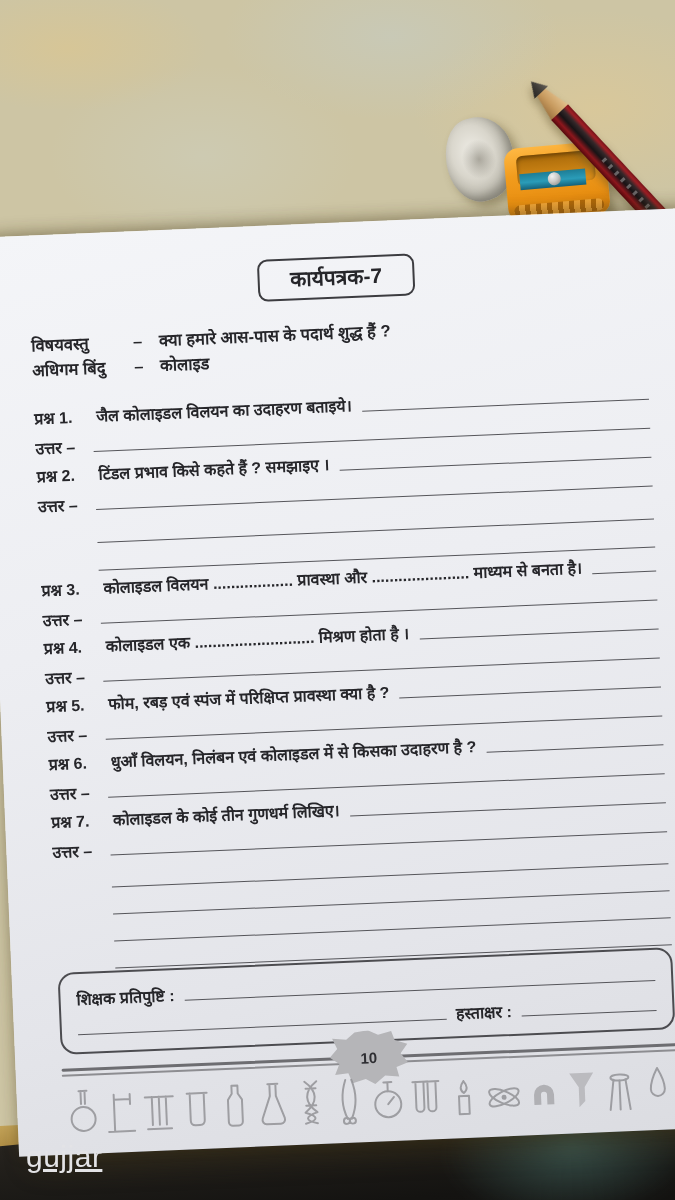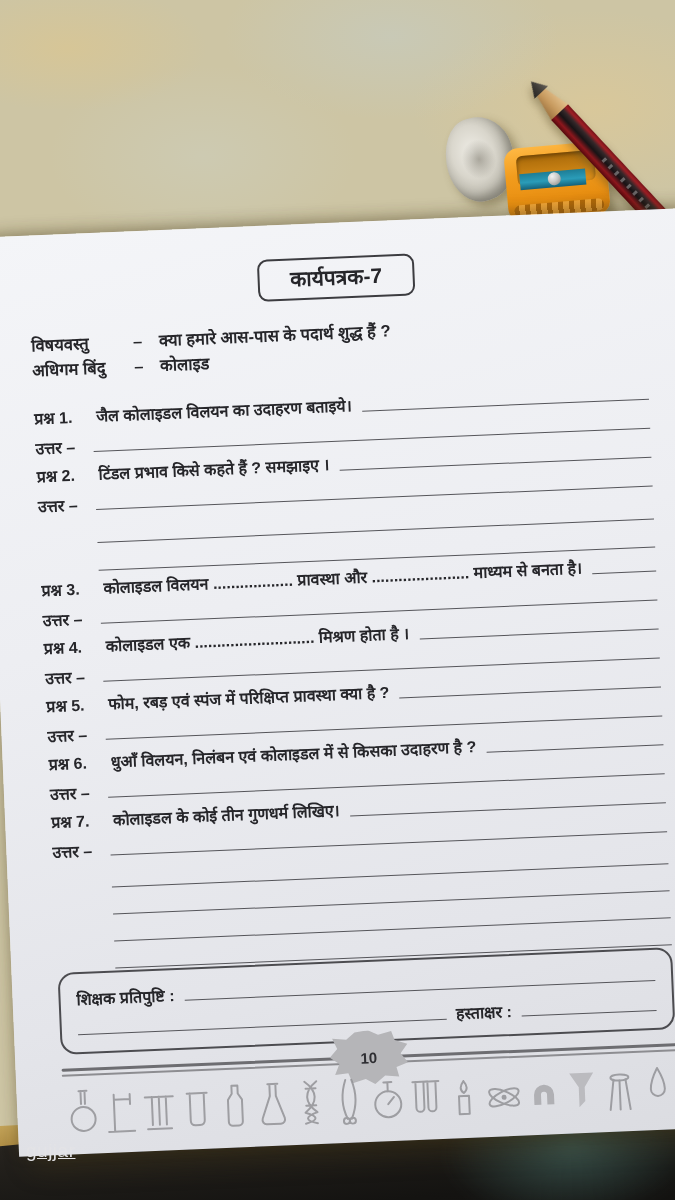--- a/index.html
+++ b/index.html
@@ -60,21 +60,21 @@
     transform-origin:0 0; transform:rotate(-5.5deg);
     background:linear-gradient(180deg,#26231e 0%, #141311 35%, #0c0c0b 100%); }
   .floor-teal { position:absolute; left:480px; top:-20px; width:260px; height:150px; border-radius:50%;
     background:radial-gradient(ellipse, rgba(62,92,86,.8), transparent 70%); filter:blur(6px); }
   .table-front { position:absolute; left:-40px; top:1128px; width:560px; height:46px; z-index:2;
     transform-origin:0 0; transform:rotate(-3deg);
     background:linear-gradient(180deg,#c2a258 0%, #a9873f 60%, #8a6c2e 100%); }
   .table-edge-dark { position:absolute; left:-40px; top:1170px; width:620px; height:26px; z-index:2;
     transform-origin:0 0; transform:rotate(-4deg); background:linear-gradient(180deg,#4a3a2a,#2c2218); }
   .watermark { position:absolute; left:26px; top:1140px; z-index:6; color:#e3e3e6;
-    font-size:19px; font-weight:500; letter-spacing:.5px;text-decoration:underline; }
+    font-size:30px; font-weight:500; letter-spacing:.5px;text-decoration:underline; }
   
   .paper {
     position:absolute; left:-20px; top:208px; width:705px; height:920px; z-index:3;
     transform-origin:top right; transform:rotate(-2.4deg);
     background:linear-gradient(168deg,#f4f5f8 0%, #edeef2 40%, #e4e5ea 75%, #dbdce1 100%);
     box-shadow:0 -3px 14px rgba(70,58,25,.35), 14px 10px 28px rgba(70,58,25,.45);
     color:#26262a;
   }
   .paper::after { content:""; position:absolute; right:0; top:0; bottom:0; width:8px;
     background:linear-gradient(90deg, transparent, rgba(120,120,130,.28)); }

